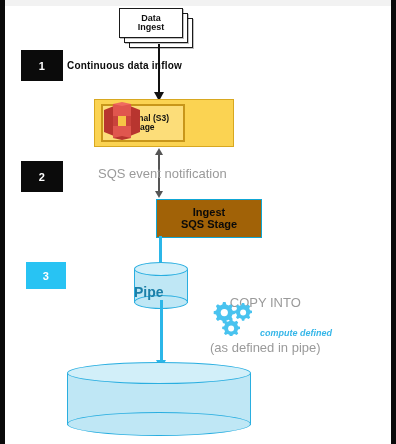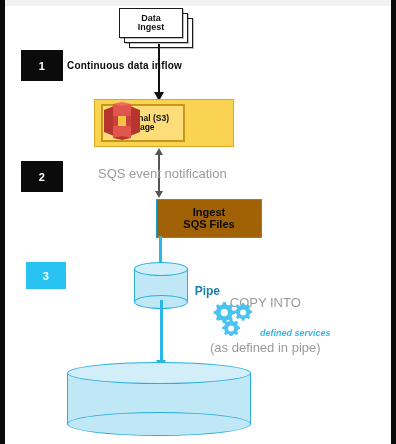--- a/index.html
+++ b/index.html
@@ -53,22 +53,22 @@
           text-align:center;line-height:1.2;}
 
   
   .cyl{position:absolute;}
   .cyl .body{position:absolute;left:0;background:#bfe7f5;
              border-left:1.6px solid #29aee0;border-right:1.6px solid #29aee0;}
   .cyl .top{position:absolute;left:0;background:#d2eff9;border:1.6px solid #29aee0;
             border-radius:50%;box-sizing:border-box;}
   .cyl .bot{position:absolute;left:0;background:#bfe7f5;border:1.6px solid #29aee0;
             border-radius:50%;box-sizing:border-box;}
-  .cyl .cyl-label{position:absolute;width:100%;text-align:right;
-            font-size:12px;font-weight:bold;color:#1b7fa8;padding-left:32px;}
+  .cyl .cyl-label{position:absolute;width:100%;text-align:left;
+            font-size:14px;font-weight:bold;color:#1b7fa8;}
 
   .tablebox{position:absolute;background:#bfe7f5;border:1.6px solid #29aee0;
             display:flex;align-items:center;justify-content:center;
             font-size:10px;font-weight:bold;color:#16495e;letter-spacing:.6px;}
 
   
   .gears{position:absolute;}
 </style>
 </head>
 <body>
@@ -126,21 +126,21 @@
   </div>
 
   <div class="arrowhead ah-up-gry" style="left:150px;top:148px;"></div>
   <div class="vline gry" style="left:153px;top:153px;width:2px;height:41px;"></div>
   <div class="arrowhead ah-down-gry" style="left:150px;top:191px;"></div>
   <div class="lbl gray" style="left:93px;top:167px;">SQS event notification</div>
 
   <div class="sqsbox" style="left:104px;top:199px;width:104px;height:37px;">
     <div>
       <div>Ingest</div>
-      <div>SQS Files</div>
+      <div>SQS Stage</div>
     </div>
   </div>
 
   <div class="vline cy" style="left:154px;top:236px;width:3px;height:29px;"></div>
 
   <div class="cyl" style="left:129px;top:262px;width:54px;height:48px;">
     <div class="body" style="top:7px;width:54px;height:34px;box-sizing:border-box;"></div>
     <div class="bot" style="top:33px;width:54px;height:14px;"></div>
     <div class="top" style="top:0px;width:54px;height:14px;"></div>
     <div class="cyl-label" style="top:22px;">Pipe</div>
@@ -158,21 +158,21 @@
         <circle cx="13.3" cy="12.6" r="3.6" fill="#ffffff"></circle>
         <path d="M31 3 l2.2 .0 .6 2.0 1.9 .8 1.9-1.0 1.6 1.6 -1.0 1.9 .8 1.9 2.0 .6 0 2.2 -2.0 .6 -.8 1.9 1.0 1.9 -1.6 1.6 -1.9-1.0 -1.9 .8 -.6 2.0 -2.2 0 -.6-2.0 -1.9-.8 -1.9 1.0 -1.6-1.6 1.0-1.9 -.8-1.9 -2.0-.6 0-2.2 2.0-.6 .8-1.9 -1.0-1.9 1.6-1.6 1.9 1.0 1.9-.8 z"></path>
         <circle cx="32.1" cy="12.5" r="3.0" fill="#ffffff"></circle>
         <path d="M19 19 l2.2 .0 .6 2.0 1.9 .8 1.9-1.0 1.6 1.6 -1.0 1.9 .8 1.9 2.0 .6 0 2.2 -2.0 .6 -.8 1.9 1.0 1.9 -1.6 1.6 -1.9-1.0 -1.9 .8 -.6 2.0 -2.2 0 -.6-2.0 -1.9-.8 -1.9 1.0 -1.6-1.6 1.0-1.9 -.8-1.9 -2.0-.6 0-2.2 2.0-.6 .8-1.9 -1.0-1.9 1.6-1.6 1.9 1.0 1.9-.8 z"></path>
         <circle cx="20.1" cy="28.5" r="3.0" fill="#ffffff"></circle>
       </g>
     </svg>
   </span>
 
   <div class="lbl sf" style="left:255px;top:306px;">
-    <div>defined services</div>
+    <div>compute defined</div>
   </div>
 
   <div class="vline cy" style="left:155px;top:300px;width:3px;height:68px;"></div>
   <div class="arrowhead ah-down-cy" style="left:151px;top:360px;"></div>
 
   <div class="cyl" style="left:62px;top:362px;width:184px;height:76px;">
     <div class="body" style="top:11px;width:184px;height:52px;box-sizing:border-box;"></div>
     <div class="bot" style="top:50px;width:184px;height:24px;"></div>
     <div class="top" style="top:0px;width:184px;height:22px;"></div>
   </div>

